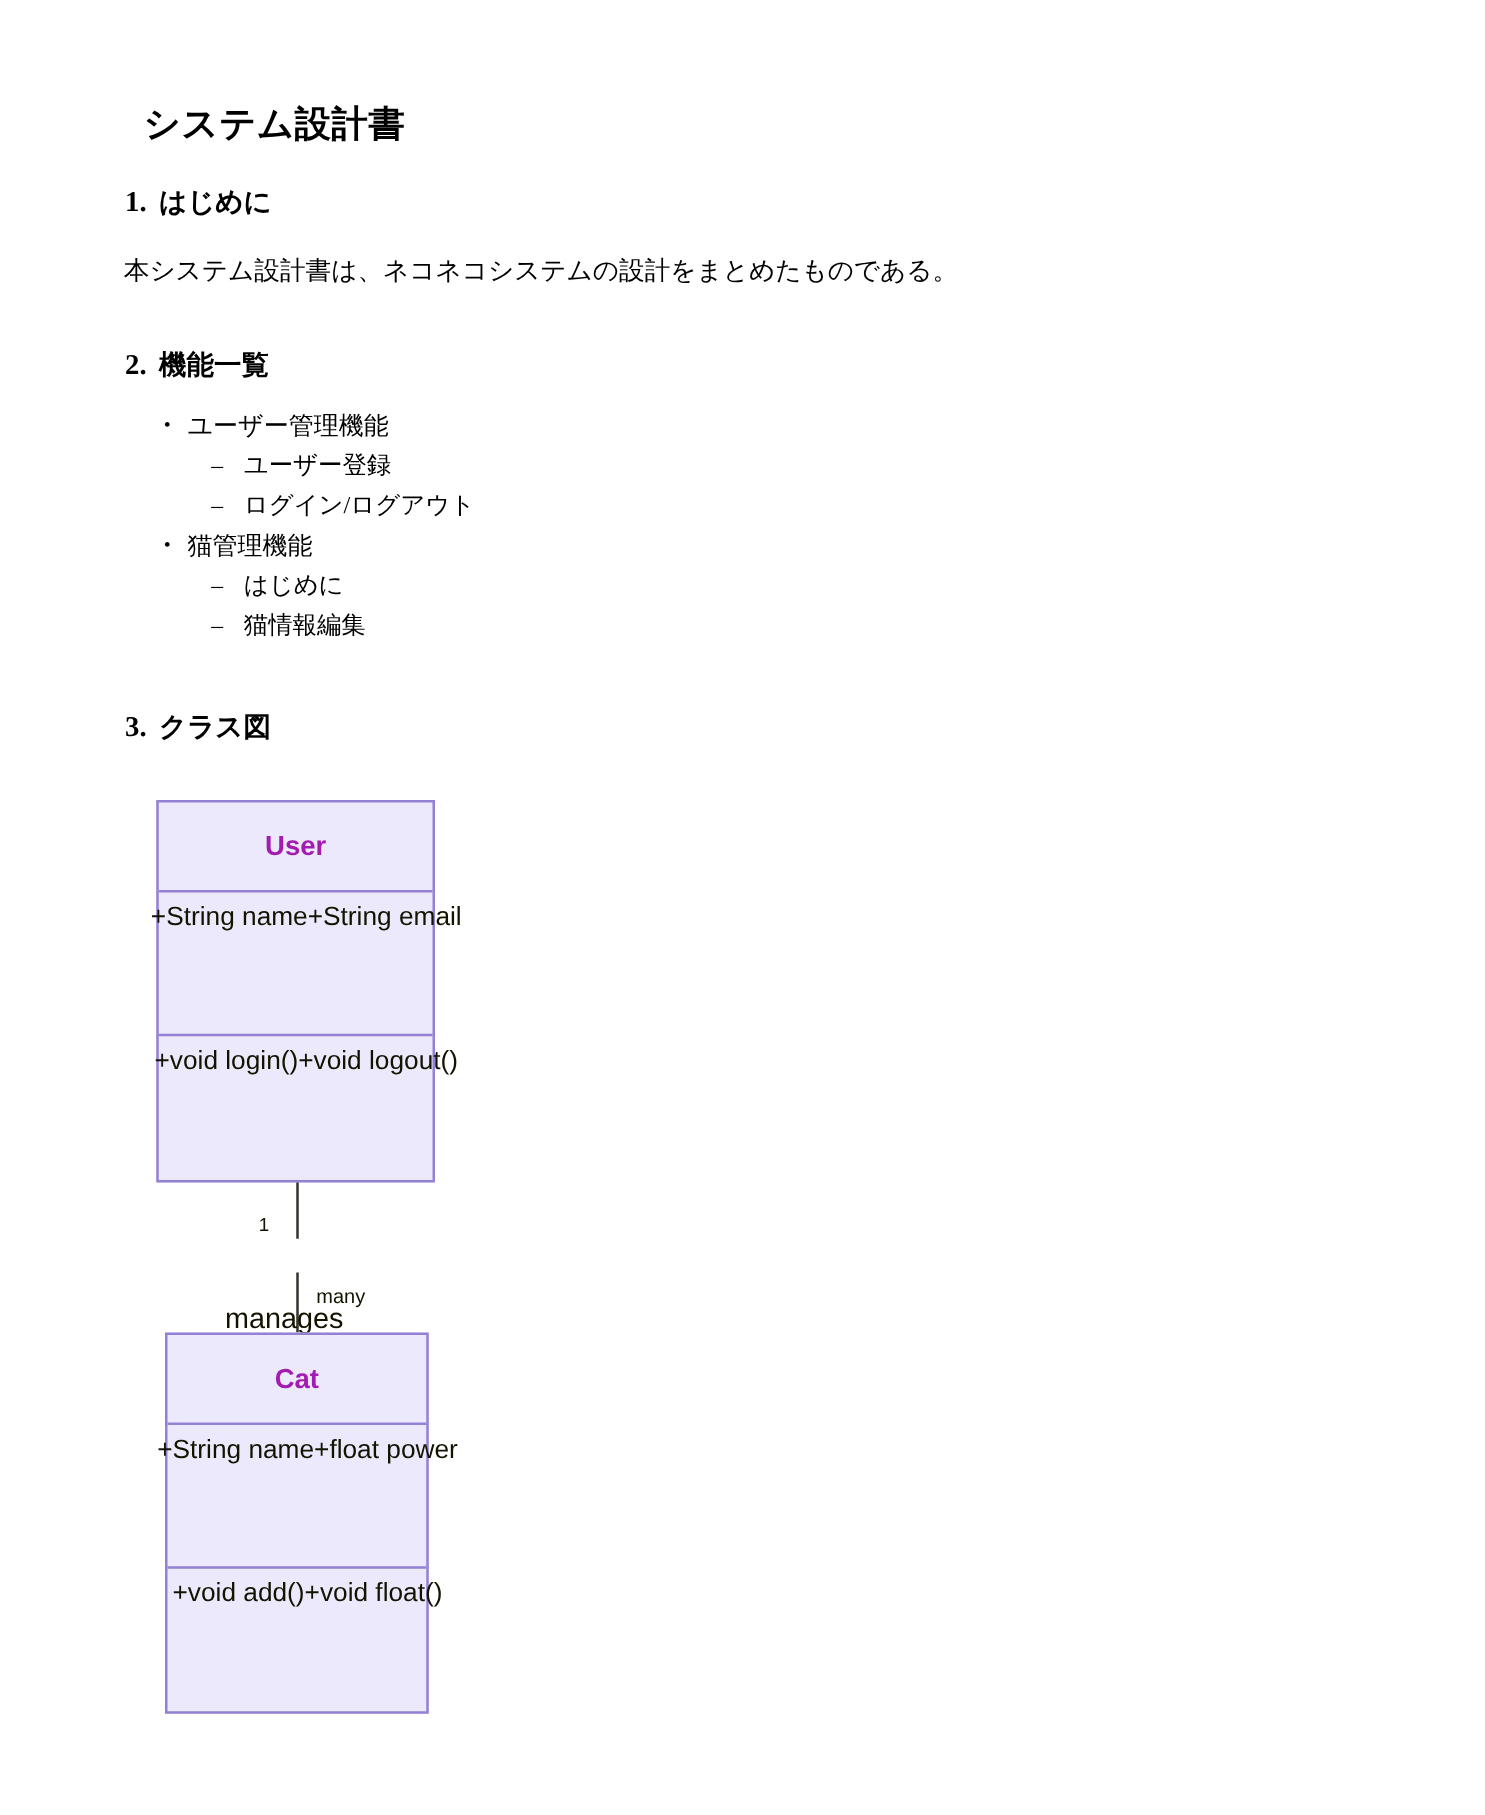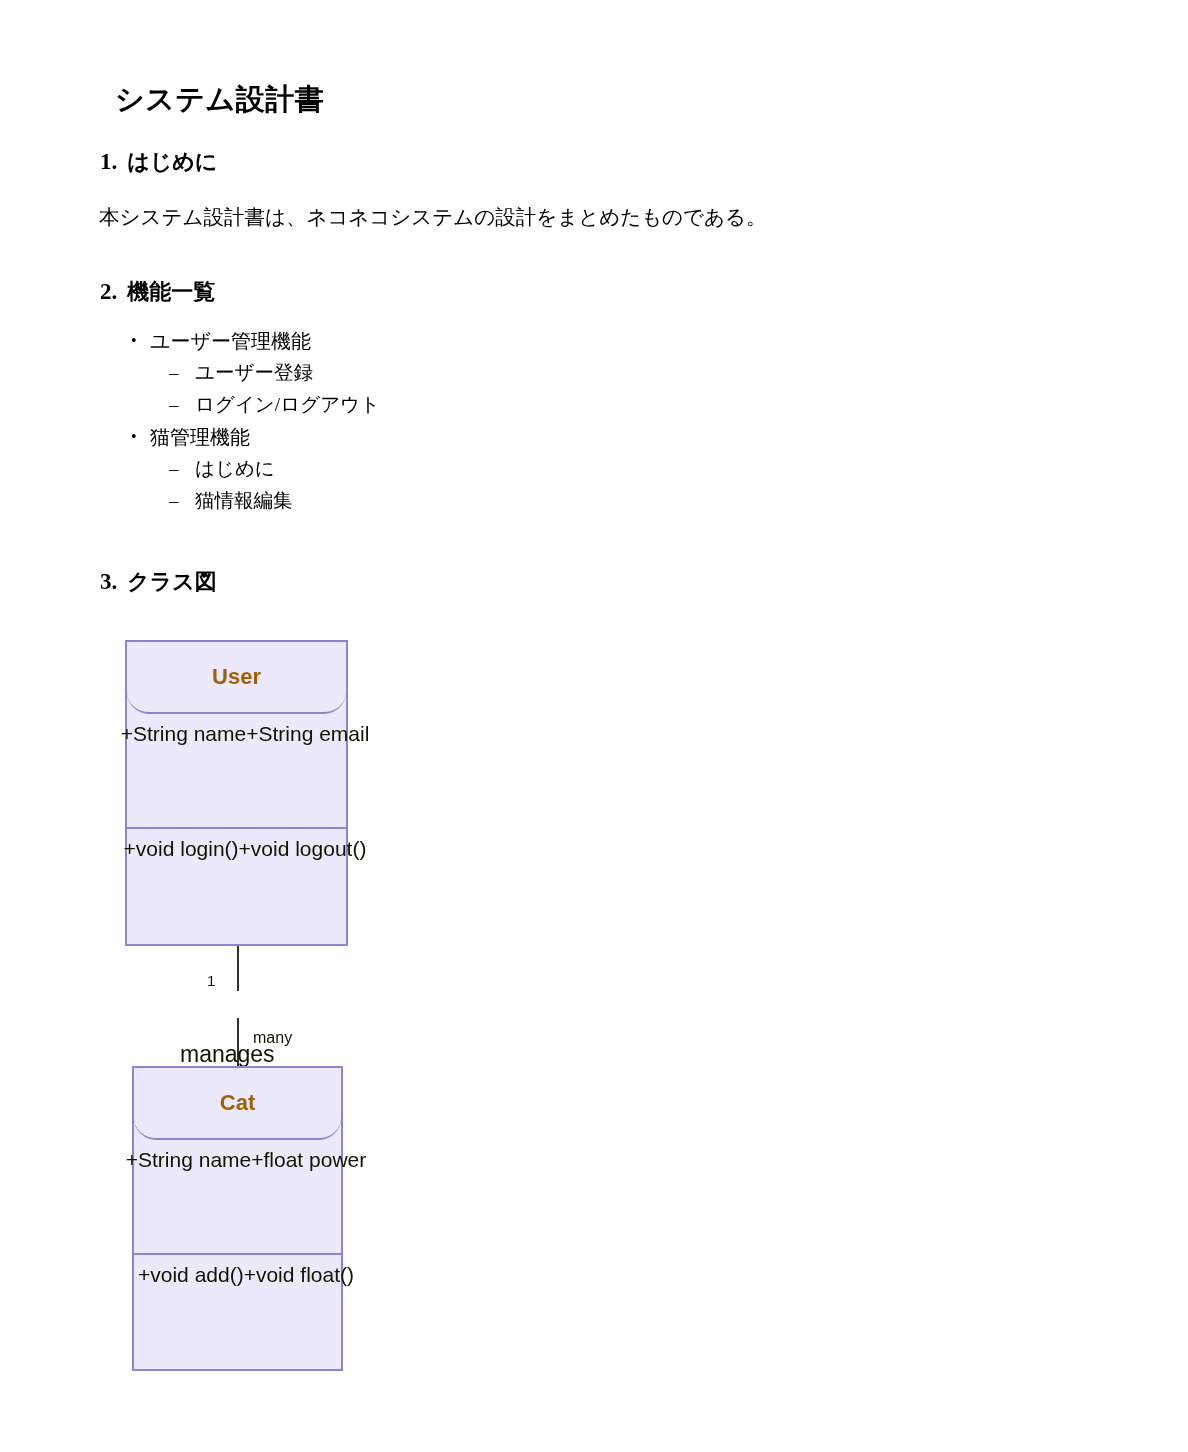--- a/index.html
+++ b/index.html
@@ -120,25 +120,24 @@
     border: 2px solid #9480d4;
     font-family: "Liberation Sans", "DejaVu Sans", sans-serif;
   }
 
   .class-title {
     box-sizing: border-box;
     border-bottom: 2px solid #9480d4;
     text-align: center;
     font-weight: bold;
     font-size: 22px;
-    color: #a16207;
+    color: #a21caf;
     display: flex;
     align-items: center;
     justify-content: center;
-    border-radius: 22px;
   }
 
   .class-compartment {
     box-sizing: border-box;
     padding-left: 17px;
     color: #131300;
     font-size: 21px;
     display: flex;
     flex-direction: row;
     justify-content: center;

